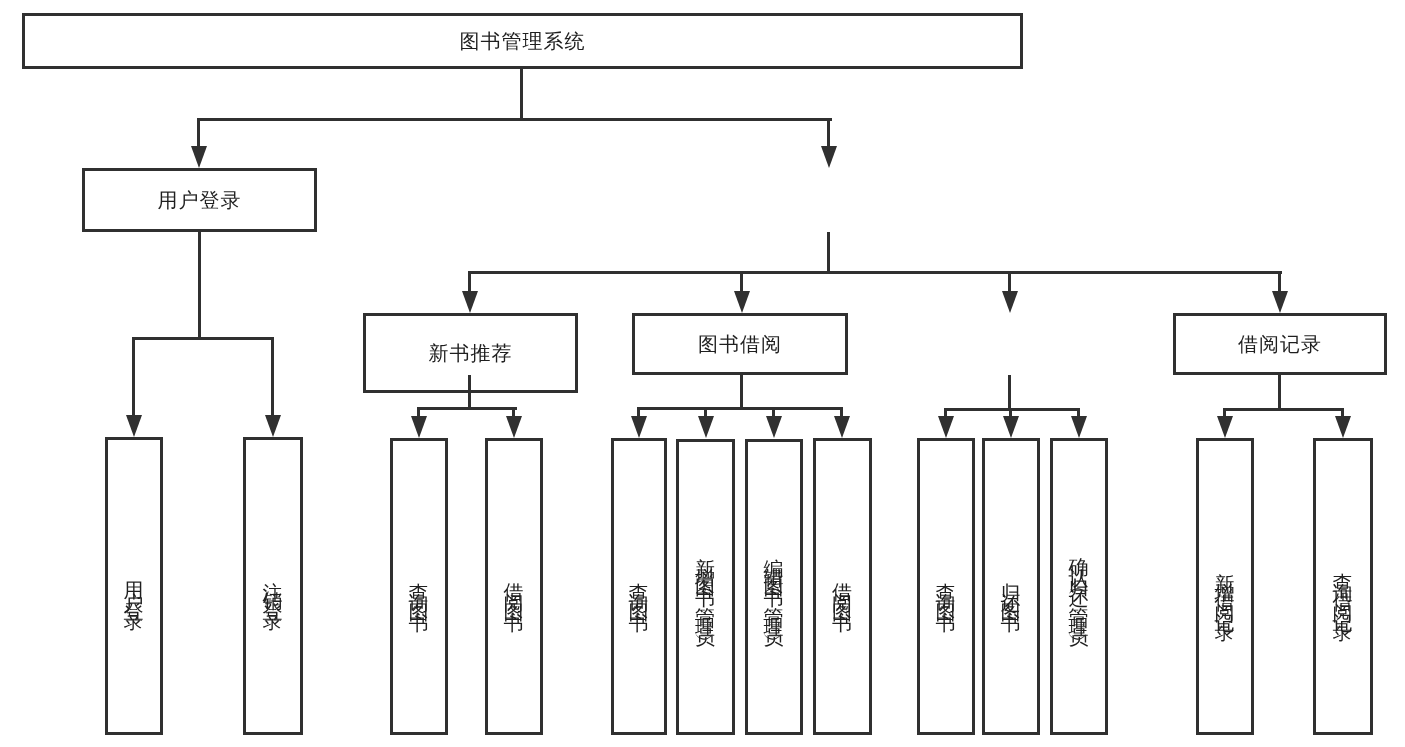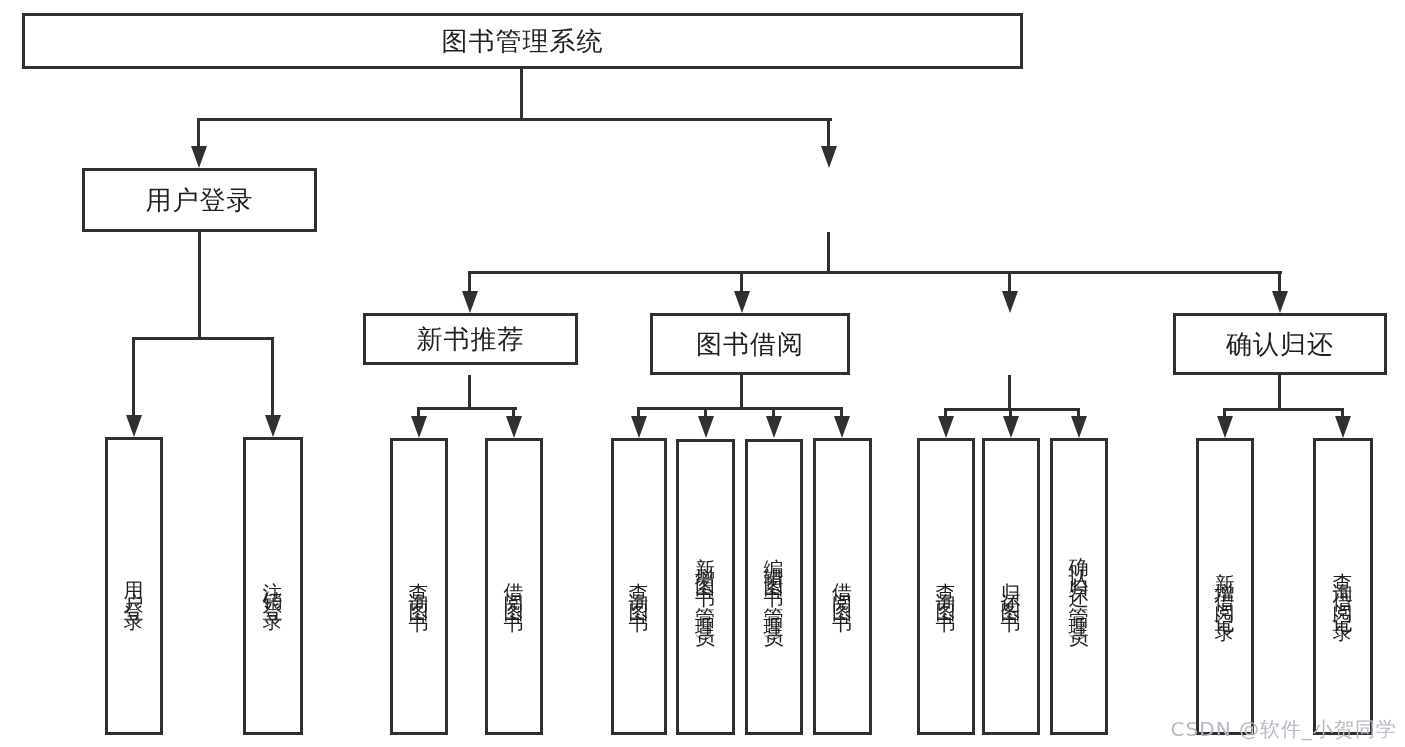--- a/index.html
+++ b/index.html
@@ -21,21 +21,21 @@
     position: absolute;
     box-sizing: border-box;
     border: 3px solid var(--line);
     background: var(--box-bg);
     display: flex;
     align-items: center;
     justify-content: center;
     color: var(--text);
   }
   .hbox span {
-    font-size: 26px;
+    font-size: 20px;
     letter-spacing: 1px;
     white-space: nowrap;
   }
   .vbox .vtext {
     writing-mode: vertical-rl;
     text-orientation: mixed;
     font-size: 20px;
     letter-spacing: 10px;
     line-height: 1;
     white-space: nowrap;
@@ -91,28 +91,28 @@
   <div class="hline" style="left:468px;top:271px;width:814px"></div>
   <div class="vline" style="left:468px;top:271px;height:24px"></div>
   <div class="arrow" style="left:462px;top:291px"></div>
   <div class="vline" style="left:740px;top:271px;height:24px"></div>
   <div class="arrow" style="left:734px;top:291px"></div>
   <div class="vline" style="left:1008px;top:271px;height:24px"></div>
   <div class="arrow" style="left:1002px;top:291px"></div>
   <div class="vline" style="left:1278px;top:271px;height:24px"></div>
   <div class="arrow" style="left:1272px;top:291px"></div>
 
-  <div class="box hbox" style="left:363px;top:313px;width:215px;height:52px">
+  <div class="box hbox" style="left:363px;top:313px;width:215px;height:80px">
     <span>新书推荐</span>
   </div>
-  <div class="box hbox" style="left:650px;top:313px;width:200px;height:62px">
+  <div class="box hbox" style="left:632px;top:313px;width:216px;height:62px">
     <span>图书借阅</span>
   </div>
   <div class="box hbox" style="left:1173px;top:313px;width:214px;height:62px">
-    <span>确认归还</span>
+    <span>借阅记录</span>
   </div>
 
   <div class="vline" style="left:468px;top:375px;height:35px"></div>
   <div class="hline" style="left:417px;top:407px;width:100px"></div>
   <div class="vline" style="left:417px;top:407px;height:12px"></div>
   <div class="arrow" style="left:411px;top:416px"></div>
   <div class="vline" style="left:512px;top:407px;height:12px"></div>
   <div class="arrow" style="left:506px;top:416px"></div>
 
   <div class="vline" style="left:740px;top:375px;height:35px"></div>
@@ -179,15 +179,14 @@
     <span class="vtext">确认归还（管理员）</span>
   </div>
 
   <div class="box vbox" style="left:1196px;top:438px;width:58px;height:297px">
     <span class="vtext">新增借阅记录</span>
   </div>
   <div class="box vbox" style="left:1313px;top:438px;width:60px;height:297px">
     <span class="vtext">查询借阅记录</span>
   </div>
 
-  <div class="watermark">CSDN @软件_小贺同学</div>
 
 </div>
 
 </body></html>

